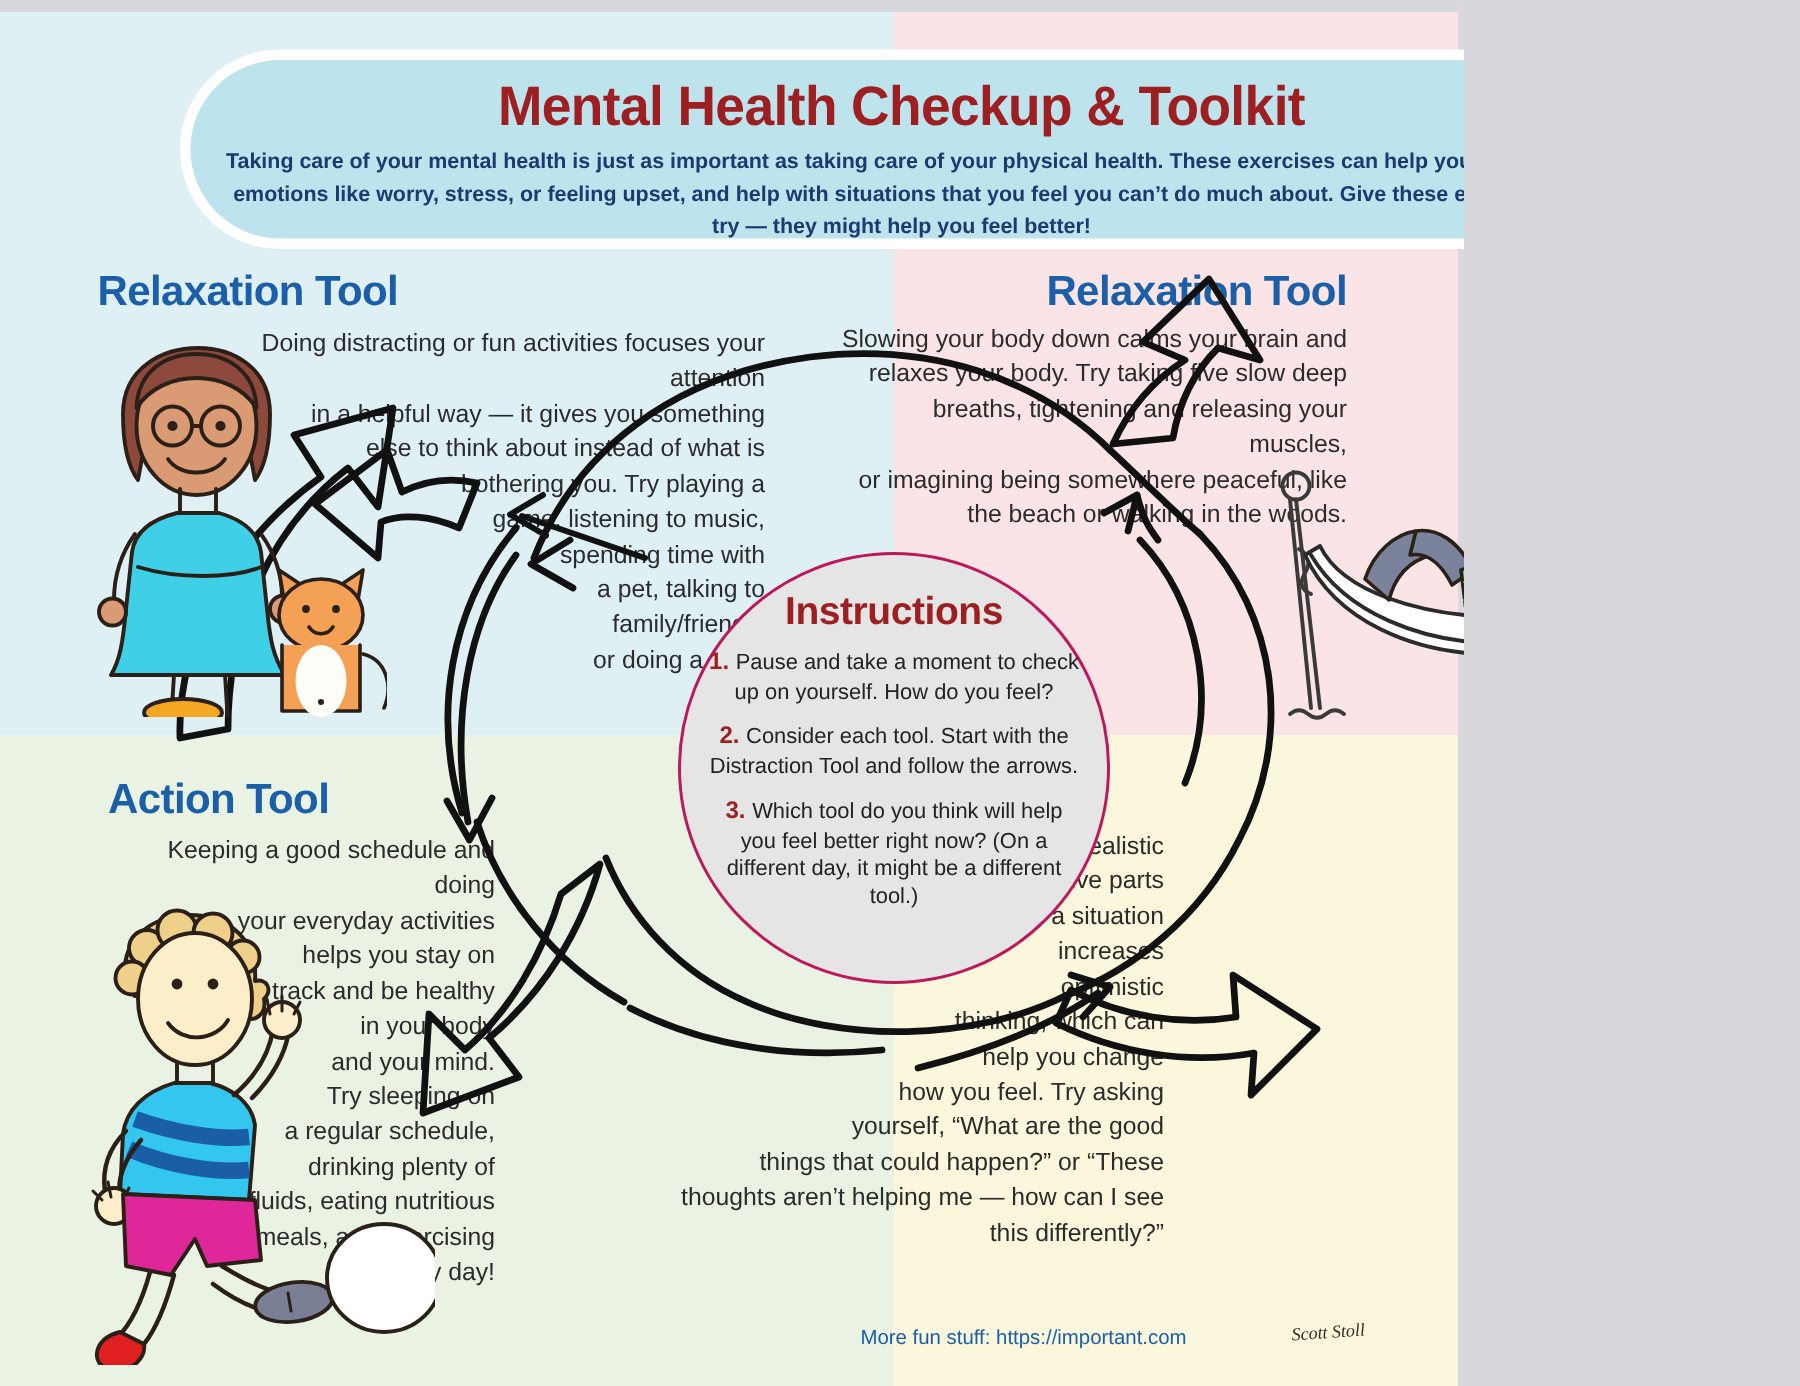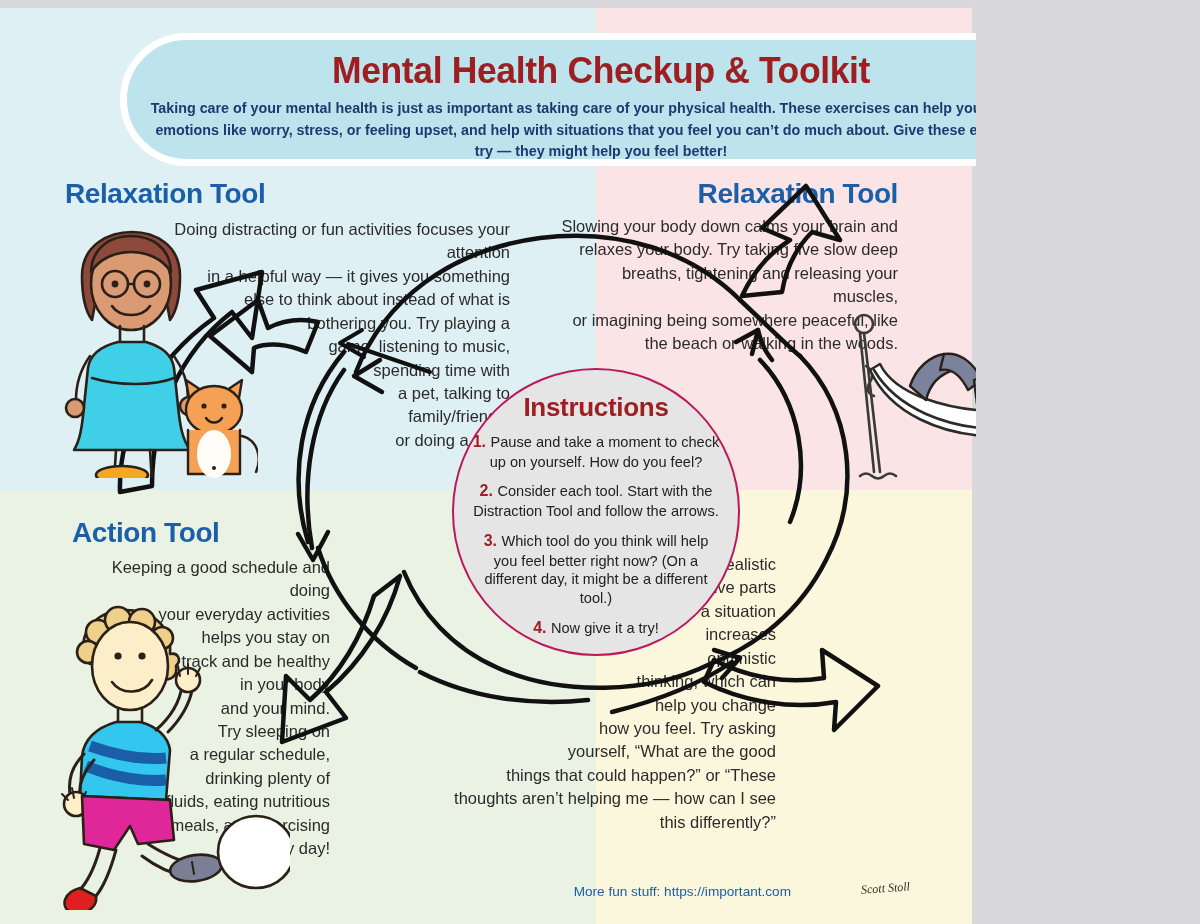--- a/index.html
+++ b/index.html
@@ -460,21 +460,20 @@
 things that could happen?” or “These
 thoughts aren’t helping me — how can I see
 this differently?”</div>
 
   <div id="center-circle">
     <div id="instr-title">Instructions</div>
     <div id="instr-list">
         <div class="instr-step"><span class="instr-num">1. </span><span>Pause and take a moment to check up on yourself. How do you feel?</span></div>
         <div class="instr-step"><span class="instr-num">2. </span><span>Consider each tool. Start with the Distraction Tool and follow the arrows.</span></div>
         <div class="instr-step"><span class="instr-num">3. </span><span>Which tool do you think will help you feel better right now? (On a different day, it might be a different tool.)</span></div>
-        <div class="instr-step"><span class="instr-num">4. </span><span>Now give it a try!</span></div>
       </div>
   </div>
 
   <div id="credits">
     <div class="credit-url">More fun stuff: https://important.com</div>
   </div>
   <div id="signature">Scott Stoll</div>
 
 </div>
 

